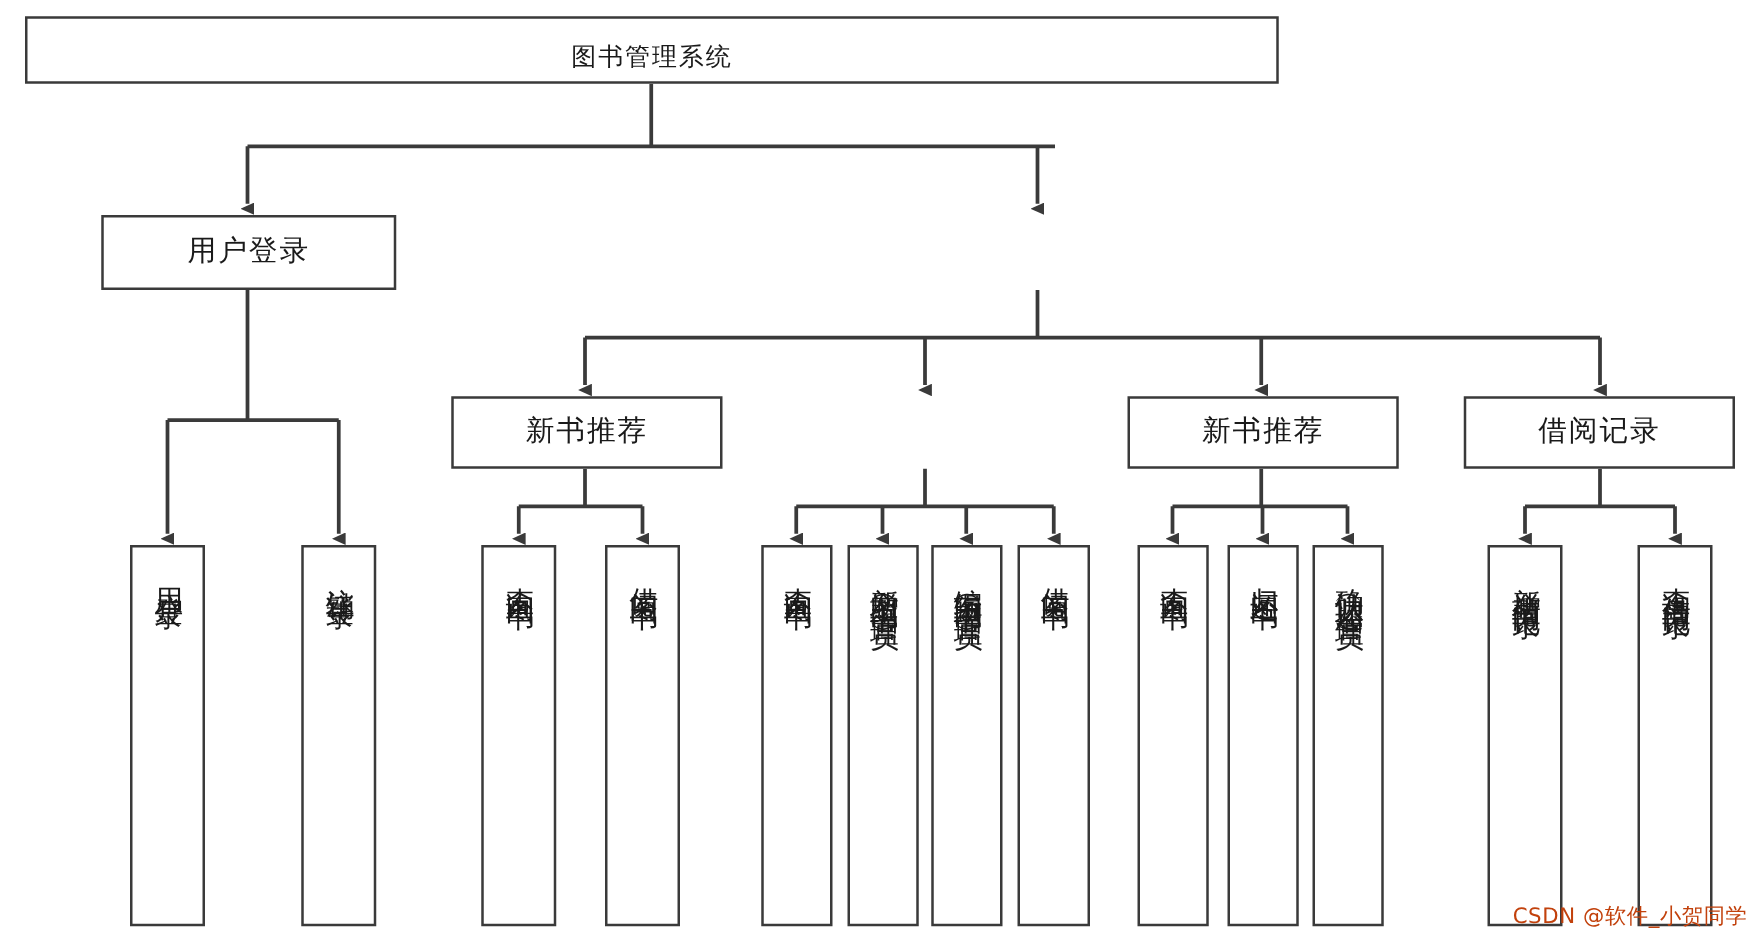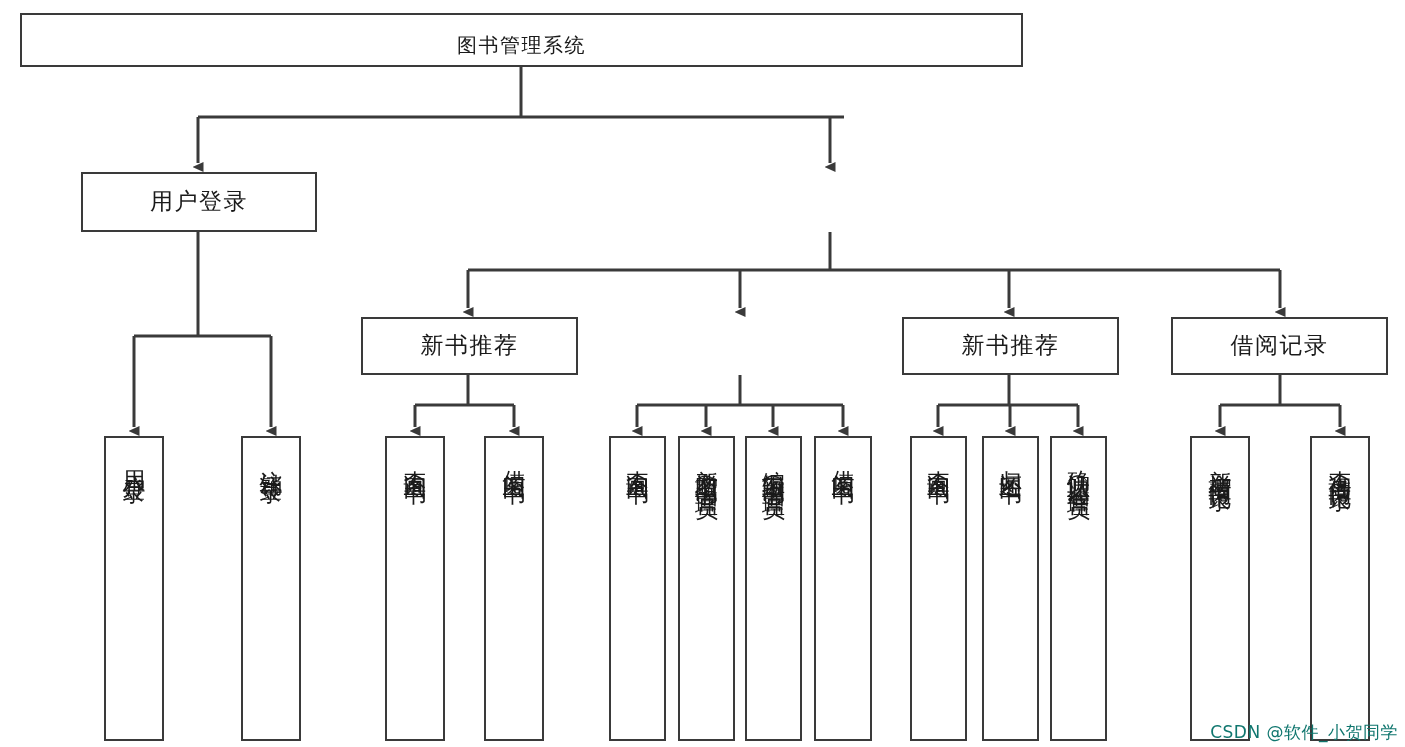--- a/index.html
+++ b/index.html
@@ -52,21 +52,21 @@
     line-height:1;
     white-space:nowrap;
     max-height:284px;
   }
 
   .watermark{
     position:absolute;
     right:7px;
     bottom:3px;
     font-size:17px;
-    color:#0f766e;
+    color:#c2410c;
     letter-spacing:0.5px;
     z-index:5;
     white-space:nowrap;
     font-family:"DejaVu Sans","Liberation Sans",sans-serif;
   }
 </style>
 </head>
 <body>
 
 <div id="canvas">

